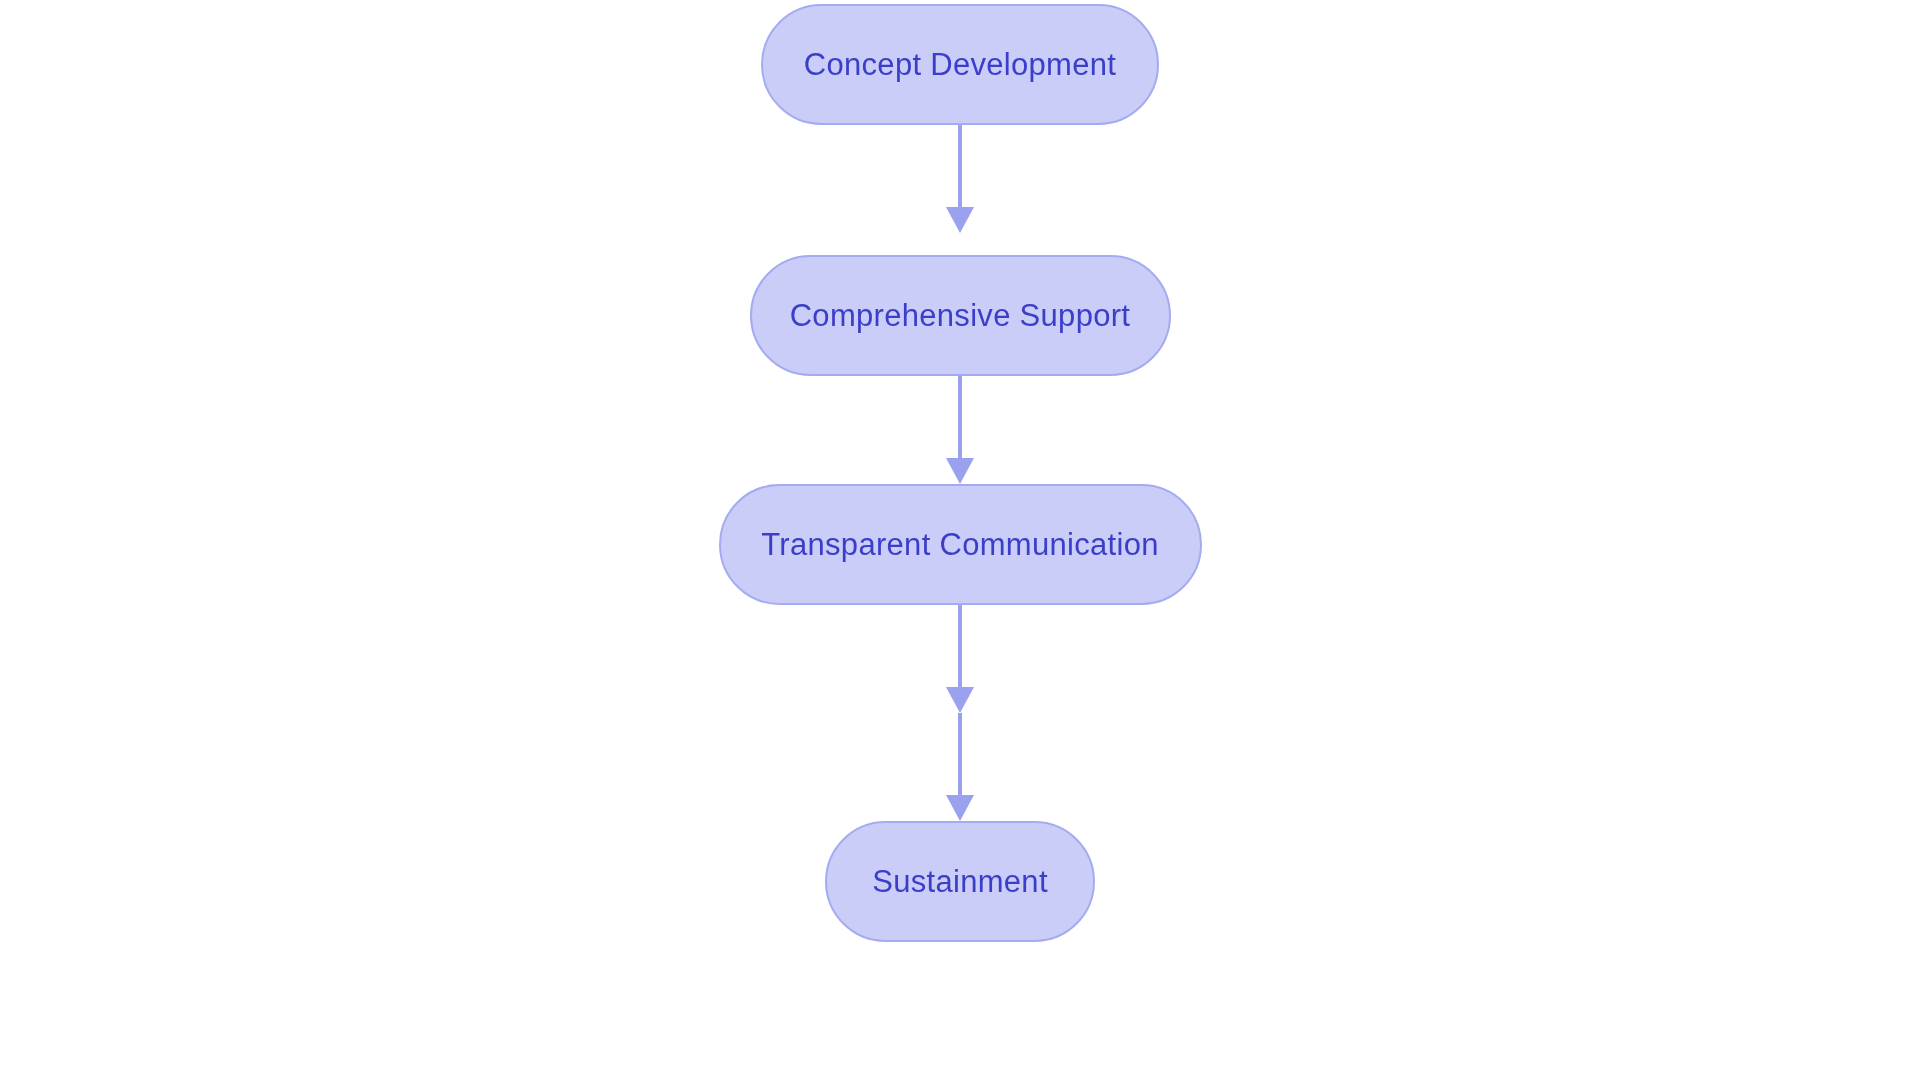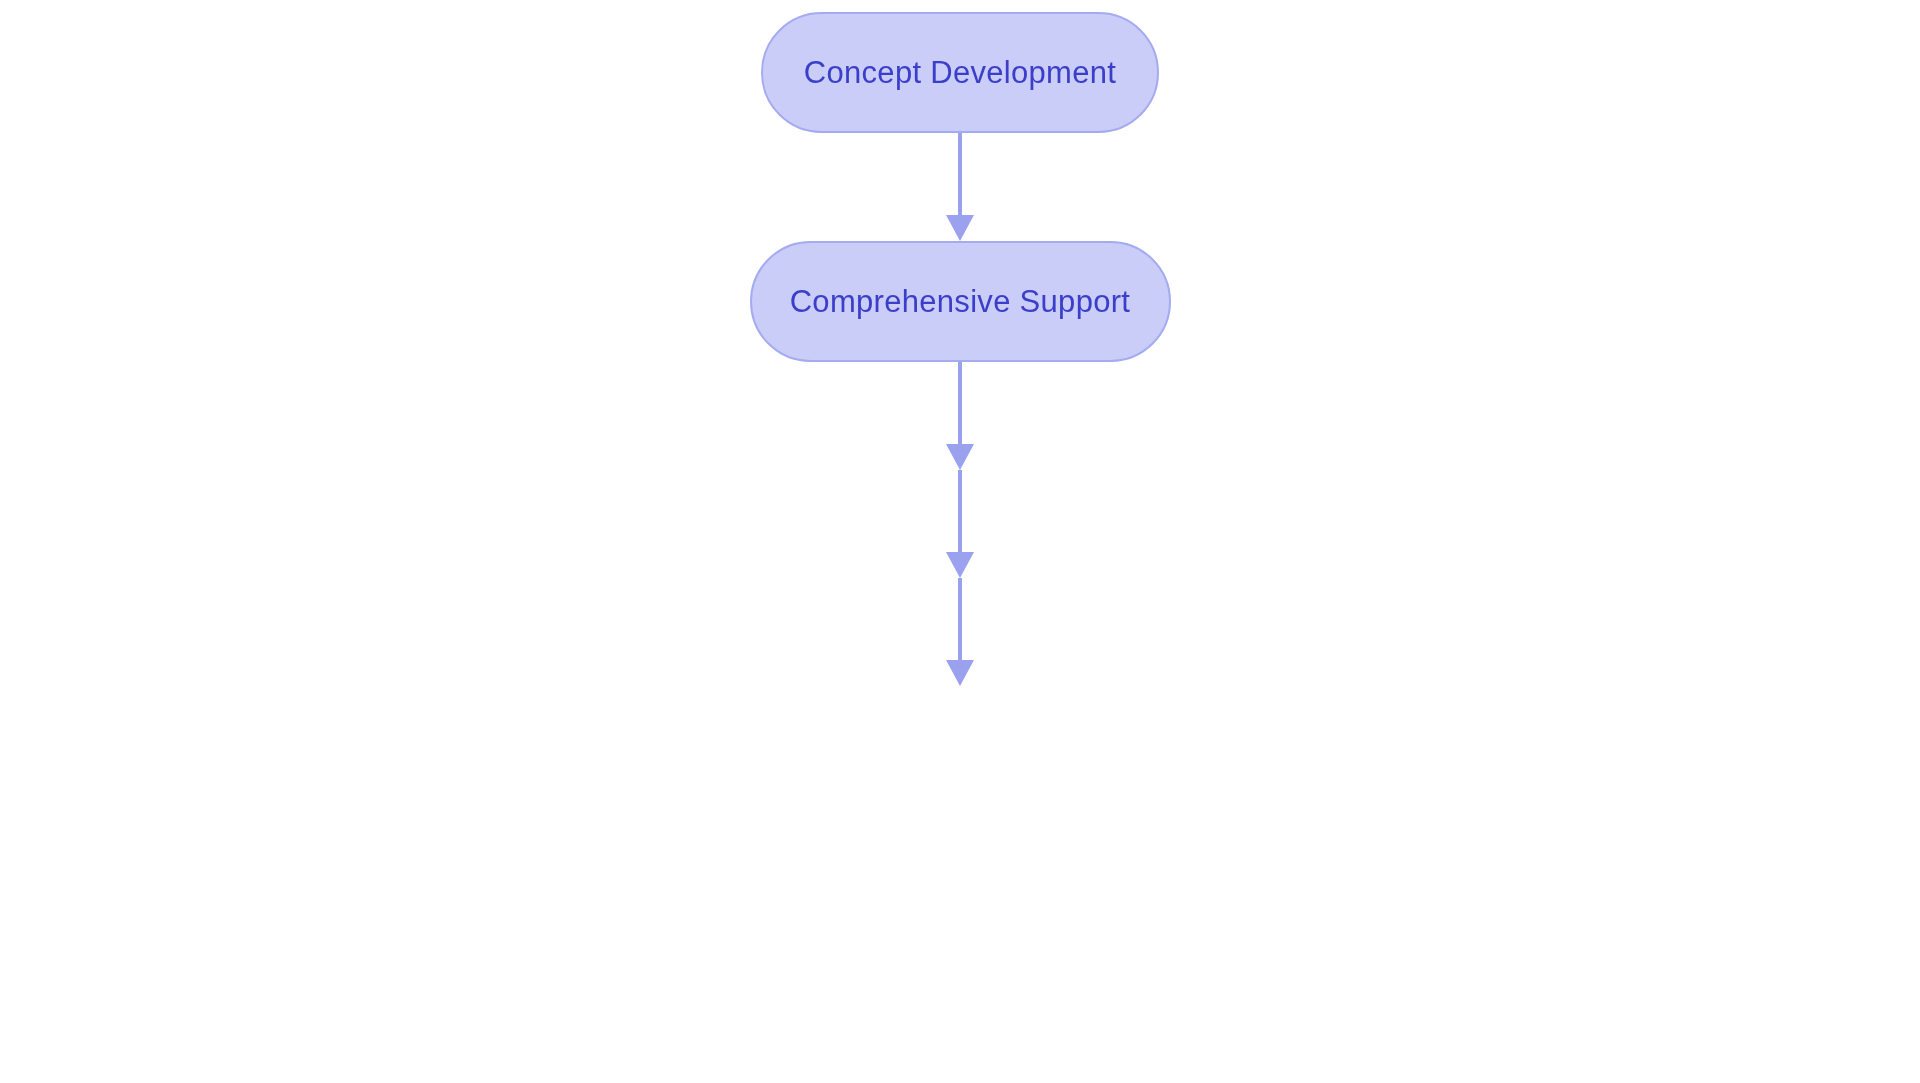--- a/index.html
+++ b/index.html
@@ -16,40 +16,40 @@
     background: var(--background);
     font-family: "Liberation Sans", "DejaVu Sans", sans-serif;
     overflow: hidden;
   }
   .canvas {
     width: 1920px;
     height: 1083px;
     display: flex;
     flex-direction: column;
     align-items: center;
-    padding-top: 12px;
+    padding-top: 4px;
   }
   .node {
     height: 121px;
     border-radius: 61px;
     background: var(--node-fill);
     border: 2px solid var(--node-border);
     display: flex;
     align-items: center;
     justify-content: center;
     flex: 0 0 auto;
   }
   .node-label {
     color: var(--node-text);
     font-size: 31px;
     letter-spacing: 0.3px;
     white-space: nowrap;
   }
   .node-1 { width: 398px; }
-  .node-2 { width: 421px; }
+  .node-2 { width: 421px; margin-top: 22px; }
   .node-3 { width: 483px; }
   .node-4 { width: 449px; }
   .node-5 { width: 270px; }
   .edge-arrow {
     height: 108px;
     flex: 0 0 auto;
     display: flex;
     flex-direction: column;
     align-items: center;
   }
@@ -82,26 +82,32 @@
 
   <div class="node node-2">
     <span class="node-label">Comprehensive Support</span>
   </div>
 
   <div class="edge-arrow">
     <div class="edge-line"></div>
     <div class="edge-arrowhead"></div>
   </div>
 
+  <div class="node node-3">
+    <span class="node-label">Transparent Communication</span>
+  </div>
 
   <div class="edge-arrow">
     <div class="edge-line"></div>
     <div class="edge-arrowhead"></div>
   </div>
 
 
   <div class="edge-arrow">
     <div class="edge-line"></div>
     <div class="edge-arrowhead"></div>
   </div>
 
+  <div class="node node-5">
+    <span class="node-label">Sustainment</span>
+  </div>
 
 </div>
 
 </body></html>

